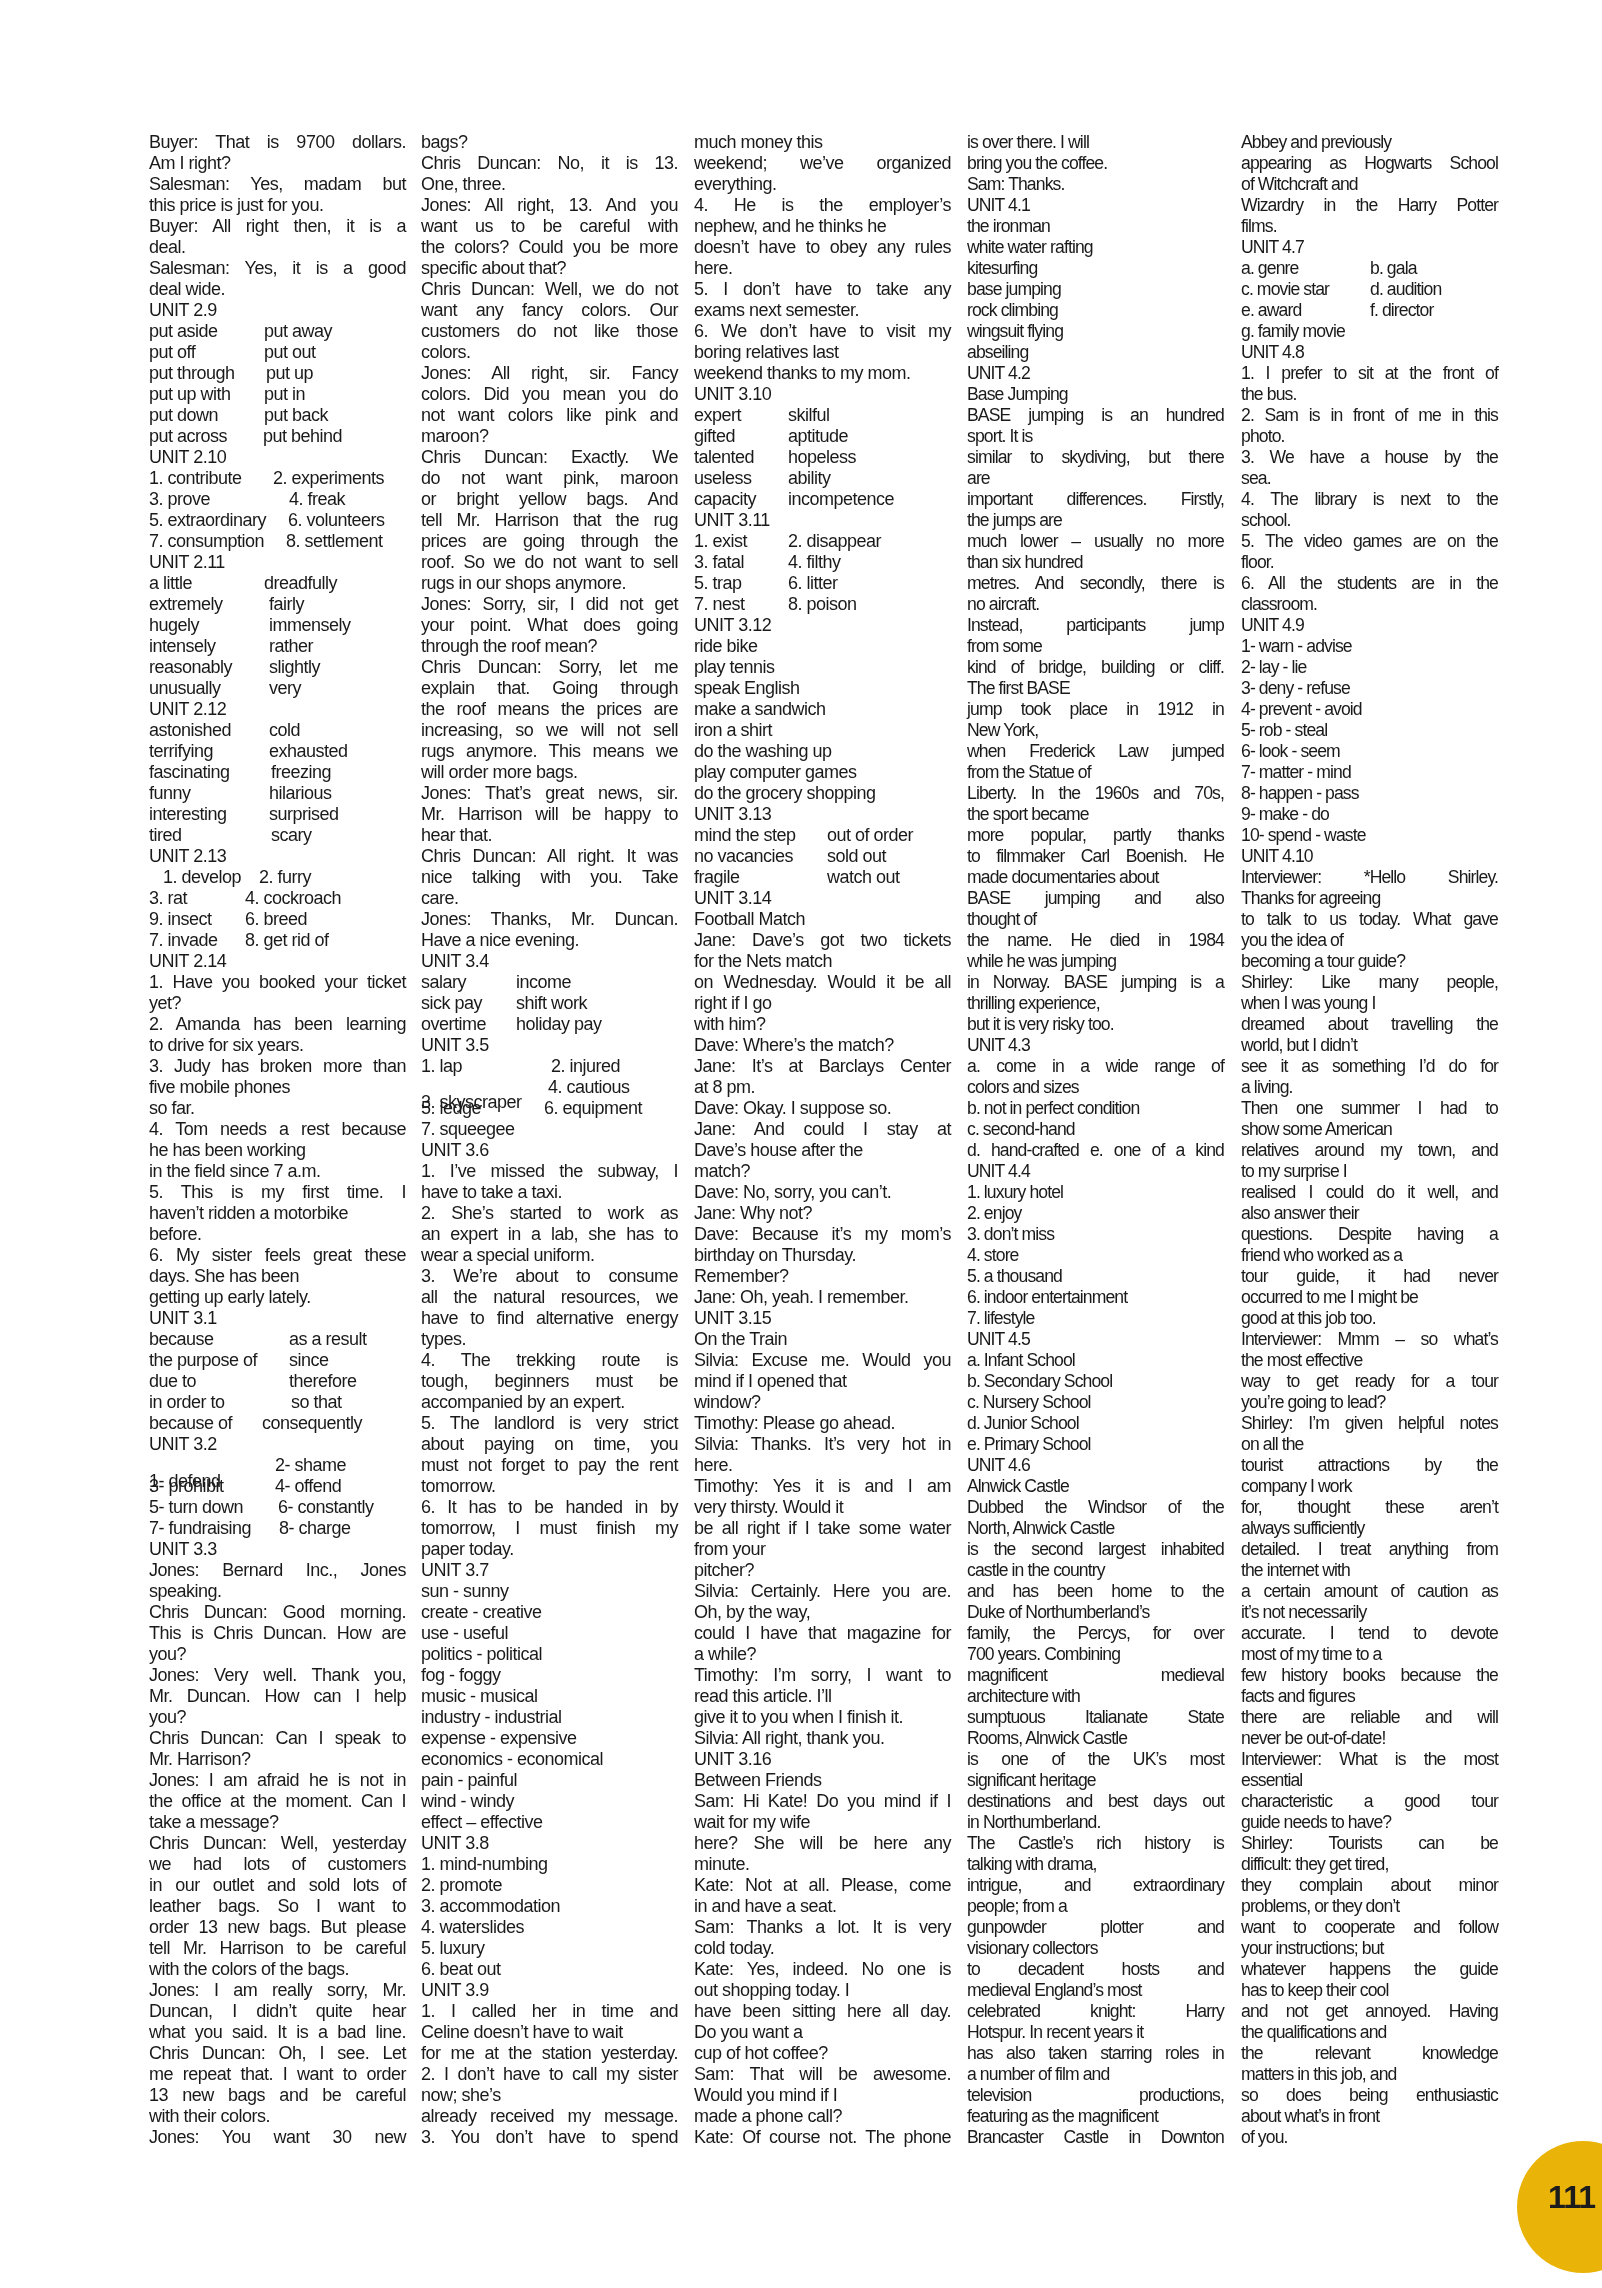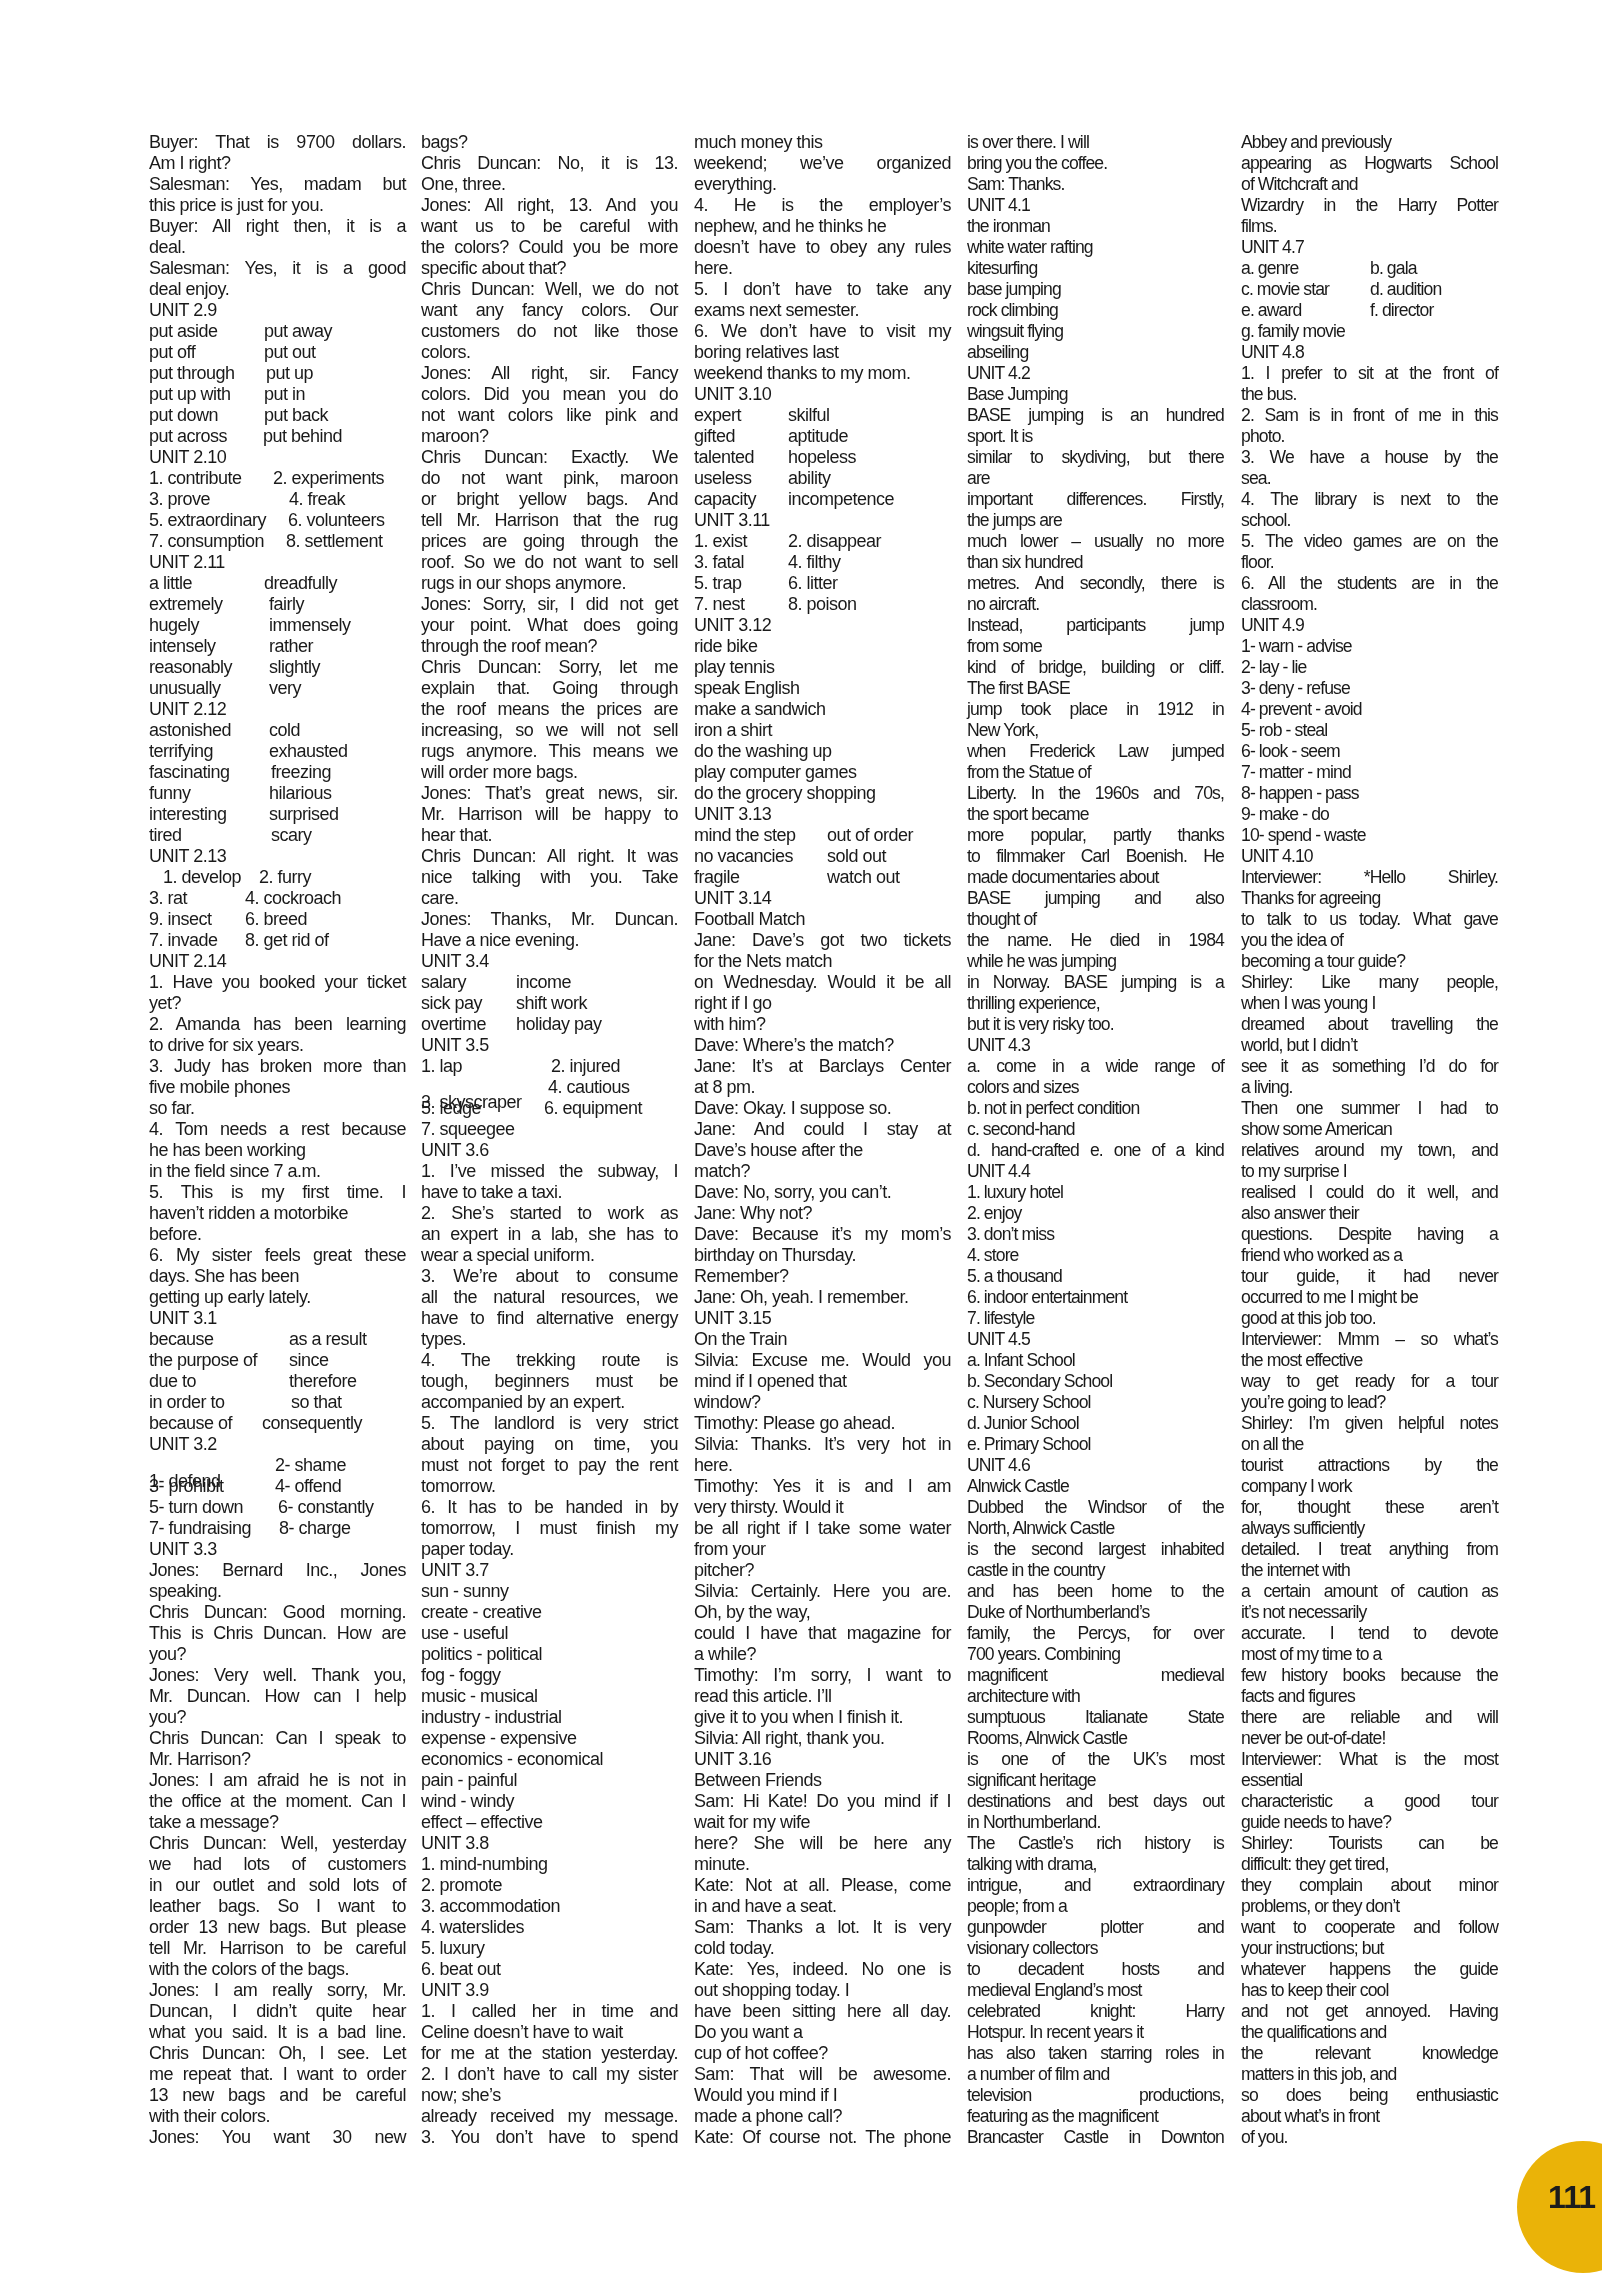--- a/index.html
+++ b/index.html
@@ -33,21 +33,21 @@
 
 <div class="page">
   <div class="col narrow c1" style="left:149px;">
       <span class="ln j">Buyer: That is 9700 dollars.</span>
       <span class="ln">Am I right?</span>
       <span class="ln j">Salesman: Yes, madam but</span>
       <span class="ln">this price is just for you.</span>
       <span class="ln j">Buyer: All right then, it is a</span>
       <span class="ln">deal.</span>
       <span class="ln j">Salesman: Yes, it is a good</span>
-      <span class="ln">deal enjoy.</span>
+      <span class="ln">deal wide.</span>
       <span class="ln">UNIT 2.9</span>
       <span class="ln pair">
         <span class="a" style="width: 115px;">put aside</span>
         <span class="b">put away</span>
       </span>
       <span class="ln pair">
         <span class="a" style="width: 115px;">put off</span>
         <span class="b">put out</span>
       </span>
       <span class="ln pair">

